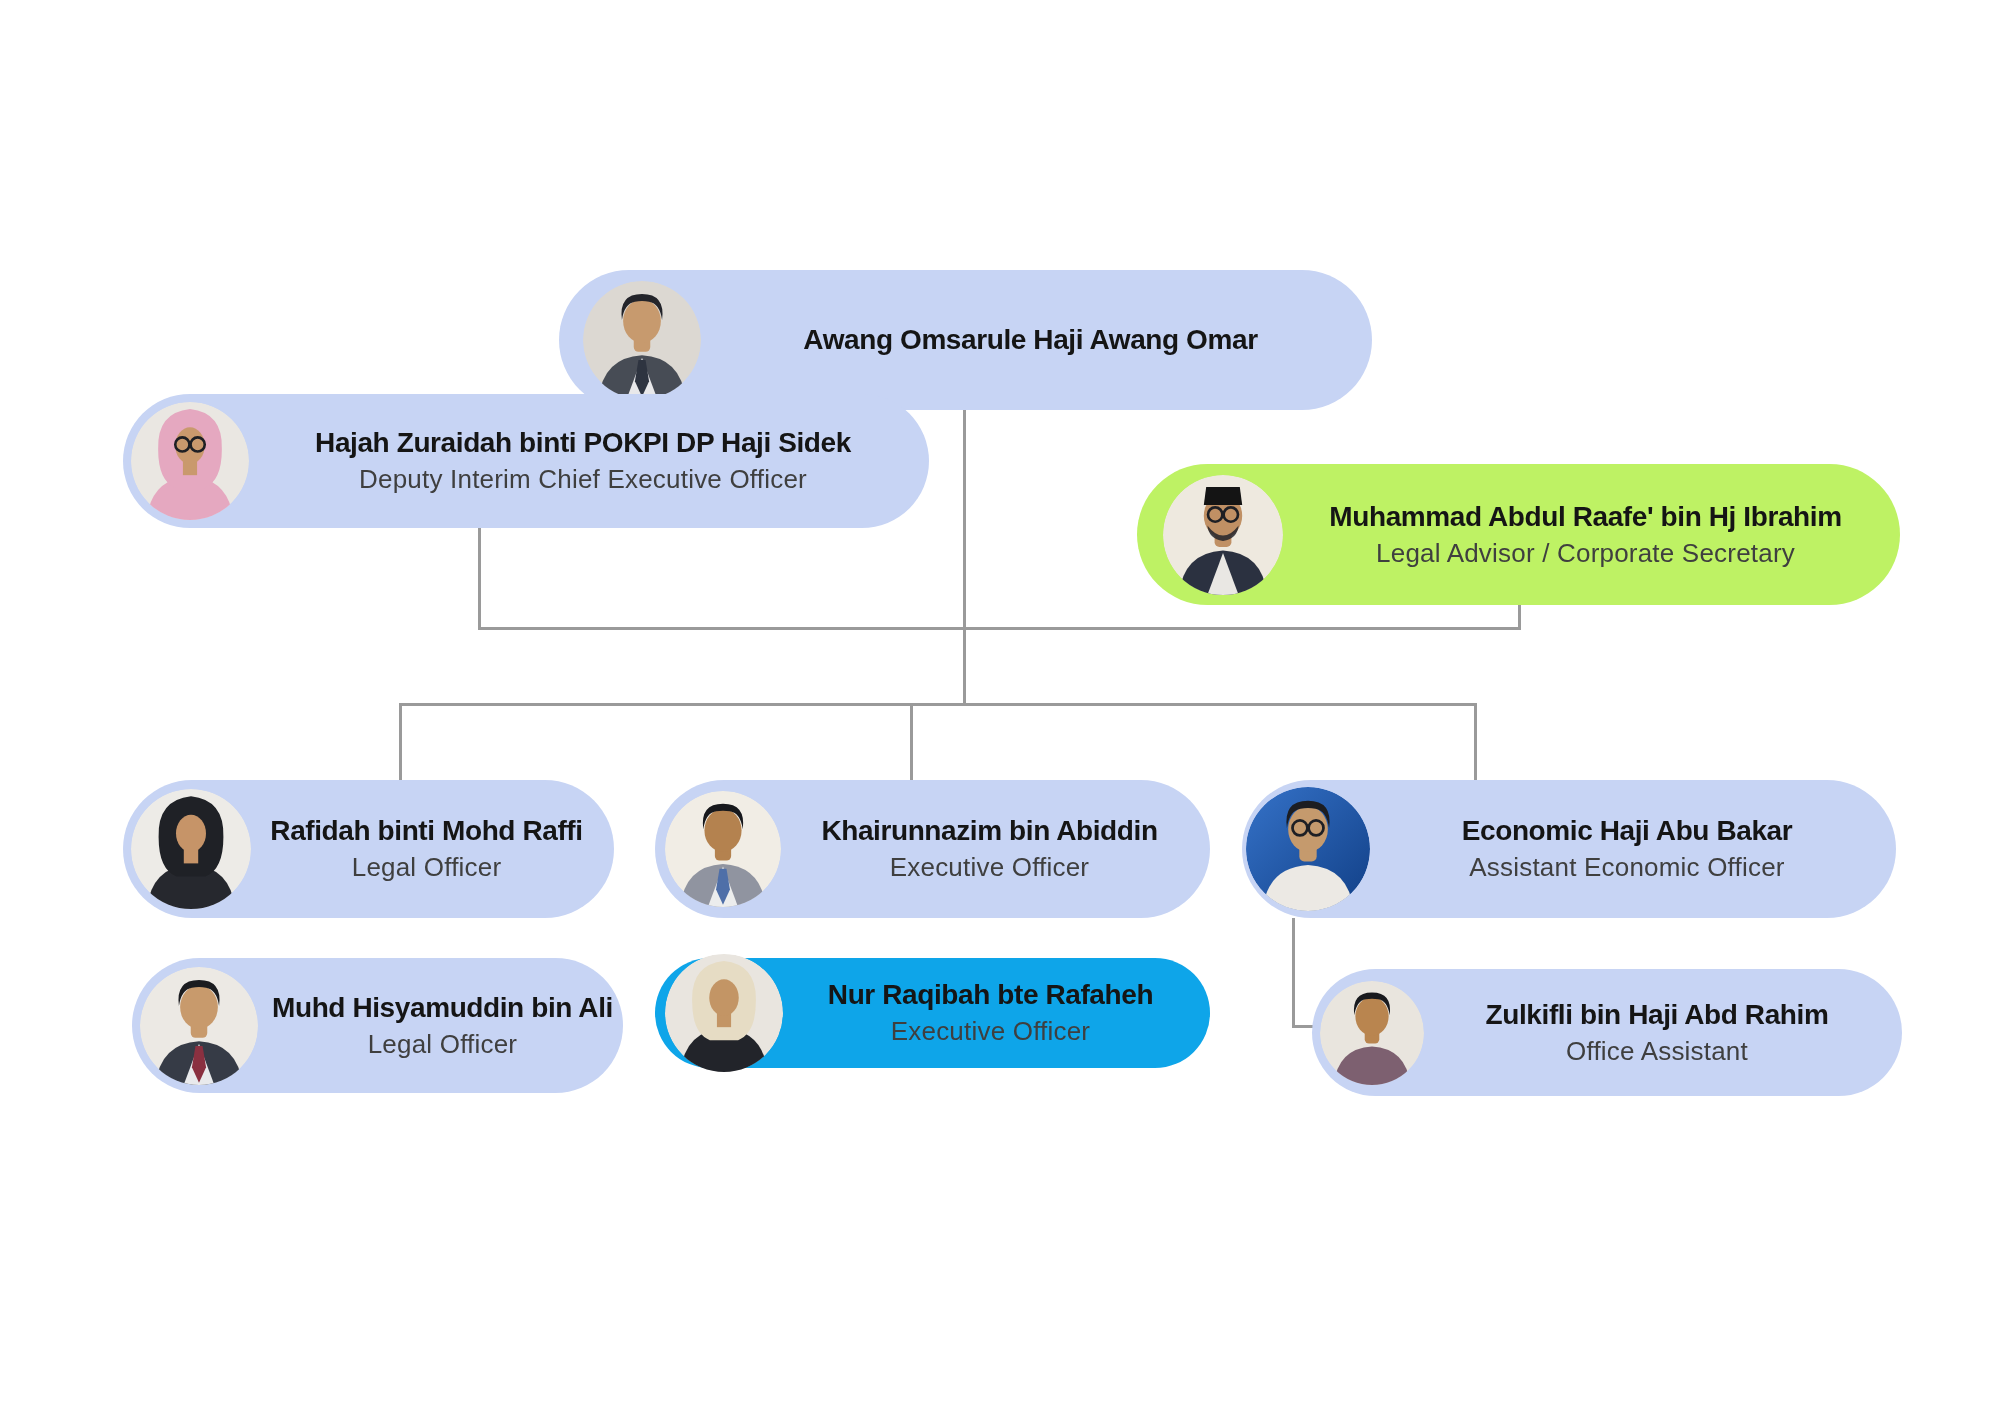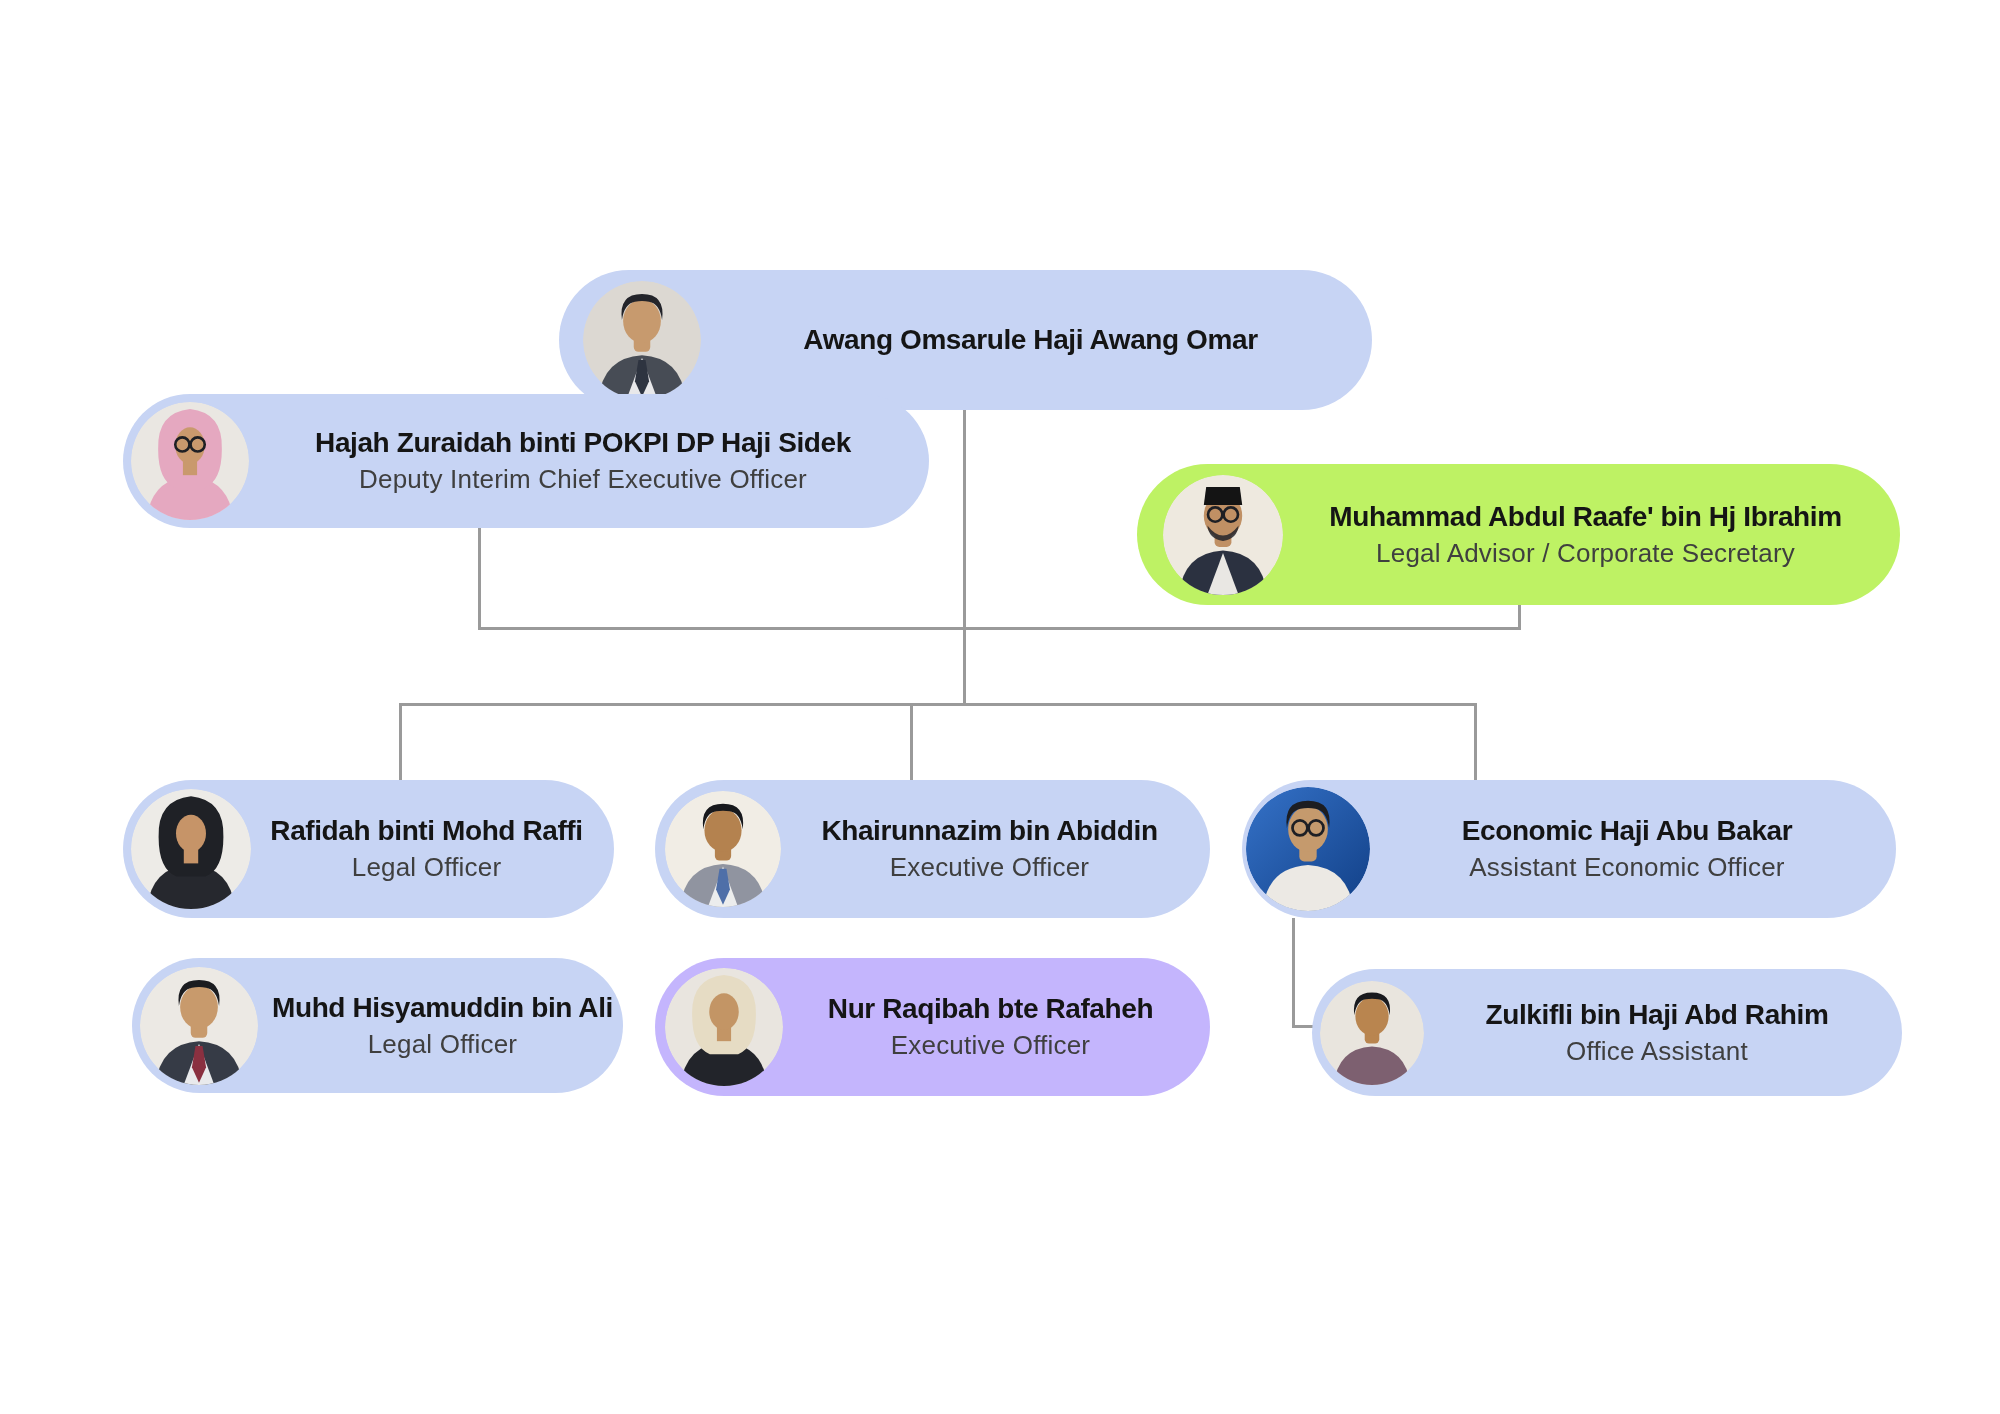--- a/index.html
+++ b/index.html
@@ -191,21 +191,21 @@
             <rect x="43" y="44" width="14" height="16" rx="4" fill="#c89a6c"></rect>
             <ellipse cx="50" cy="34" rx="16" ry="18.5" fill="#c89a6c"></ellipse>
             <path d="M33,33 Q30,11 50,11 Q70,11 67,33 Q65,19 56,17.5 Q50,16.5 44,17.5 Q35,19 33,33 Z" fill="#1b1c20"></path>
           </svg>
         </div>
     <div class="txt">
       <div class="pname">Muhd Hisyamuddin bin Ali</div>
       <div class="prole">Legal Officer</div>
     </div>
   </div>
-      <div class="card" style="left: 655px; top: 958px; width: 555px; height: 138px; background: #c4b5fd;">
+      <div class="card" style="left: 655px; top: 958px; width: 555px; height: 110px; background: #0ea5e9;">
     <div class="avatar" style="width: 118px; height: 118px; margin-left: 10px;">
           <svg viewBox="0 0 100 100" xmlns="http://www.w3.org/2000/svg" preserveAspectRatio="xMidYMid slice">
             <circle cx="50" cy="50" r="50" fill="#e9e5df"></circle>
             <path d="M13,102 Q16,65 50,63 Q84,65 87,102 Z" fill="#22242a"></path>
             <path d="M50,6 Q78,9 77,40 Q77,67 62,73 L38,73 Q23,67 23,40 Q22,9 50,6 Z" fill="#e6dcc4"></path>
             <rect x="44" y="50" width="12" height="12" fill="#c39565"></rect>
             <ellipse cx="50" cy="37" rx="12.5" ry="15.5" fill="#c39565"></ellipse>
           </svg>
         </div>
     <div class="txt">

